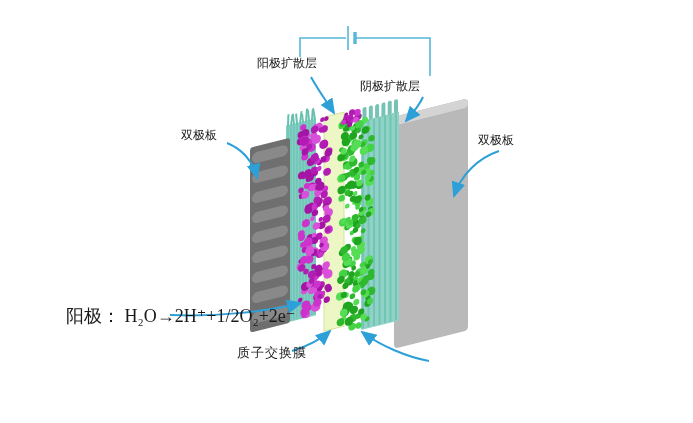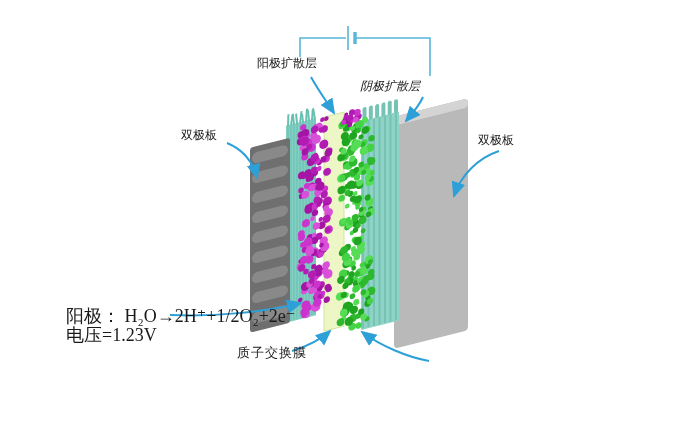--- a/index.html
+++ b/index.html
@@ -4,21 +4,21 @@
 <style>
   html,body{margin:0;padding:0;background:#fff;}
   #screen{
     position:relative;width:693px;height:423px;background:#ffffff;overflow:hidden;
     font-family:"Liberation Sans","DejaVu Sans",sans-serif;color:#1a1a1a;
   }
   #diagram-svg{position:absolute;left:0;top:0;}
   .lbl{position:absolute;font-size:12px;line-height:14px;white-space:nowrap;}
   .lbl-eq{font-family:"Liberation Serif","DejaVu Serif",serif;font-size:18px;line-height:19px;}
   #lbl-anode-gdl{left:257px;top:56px;}
-  #lbl-cathode-gdl{left:360px;top:79px;font-style:italic;}
+  #lbl-cathode-gdl{left:360px;top:79px;}
   #lbl-bipolar-left{left:181px;top:128px;}
   #lbl-bipolar-right{left:478px;top:133px;}
   #anode-block{left:66px;top:307px;}
   #cathode-block{left:407px;top:355px;}
   #lbl-membrane{left:237px;top:346px;font-size:13px;letter-spacing:1px;}
 </style>
 </head>
 <body>
 
 <div id="screen">
@@ -470,21 +470,20 @@
     </g>
   </svg>
 
   <div class="lbl" id="lbl-anode-gdl">阳极扩散层</div>
   <div class="lbl" id="lbl-cathode-gdl">阴极扩散层</div>
   <div class="lbl" id="lbl-bipolar-left">双极板</div>
   <div class="lbl" id="lbl-bipolar-right">双极板</div>
 
   <div class="lbl lbl-eq" id="anode-block">
     <div>阳极：  H₂O→2H⁺+1/2O₂+2e⁻</div>
-    <div>电压=1.23V</div>
   </div>
 
   <div class="lbl" id="lbl-membrane">质子交换膜</div>
 
   <div class="lbl lbl-eq" id="cathode-block">
   </div>
 
 </div>
 
 </body></html>

